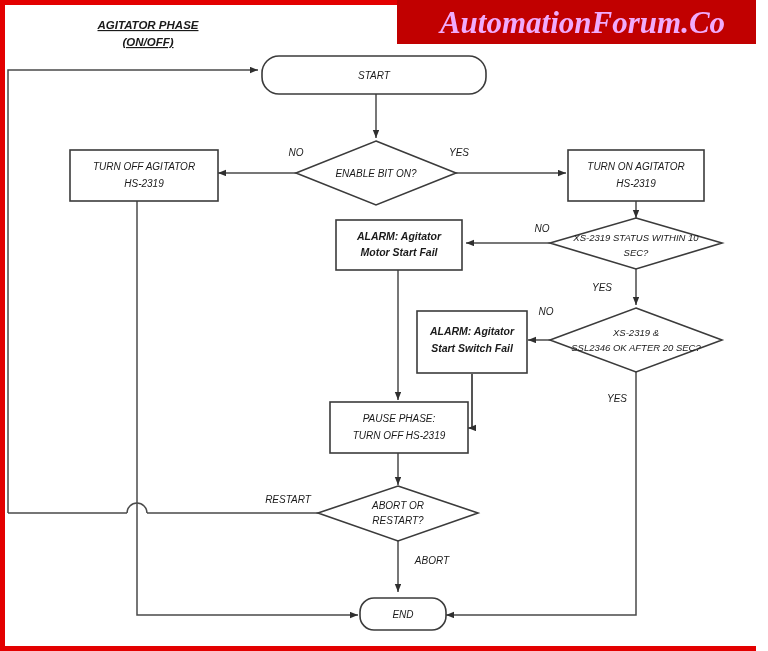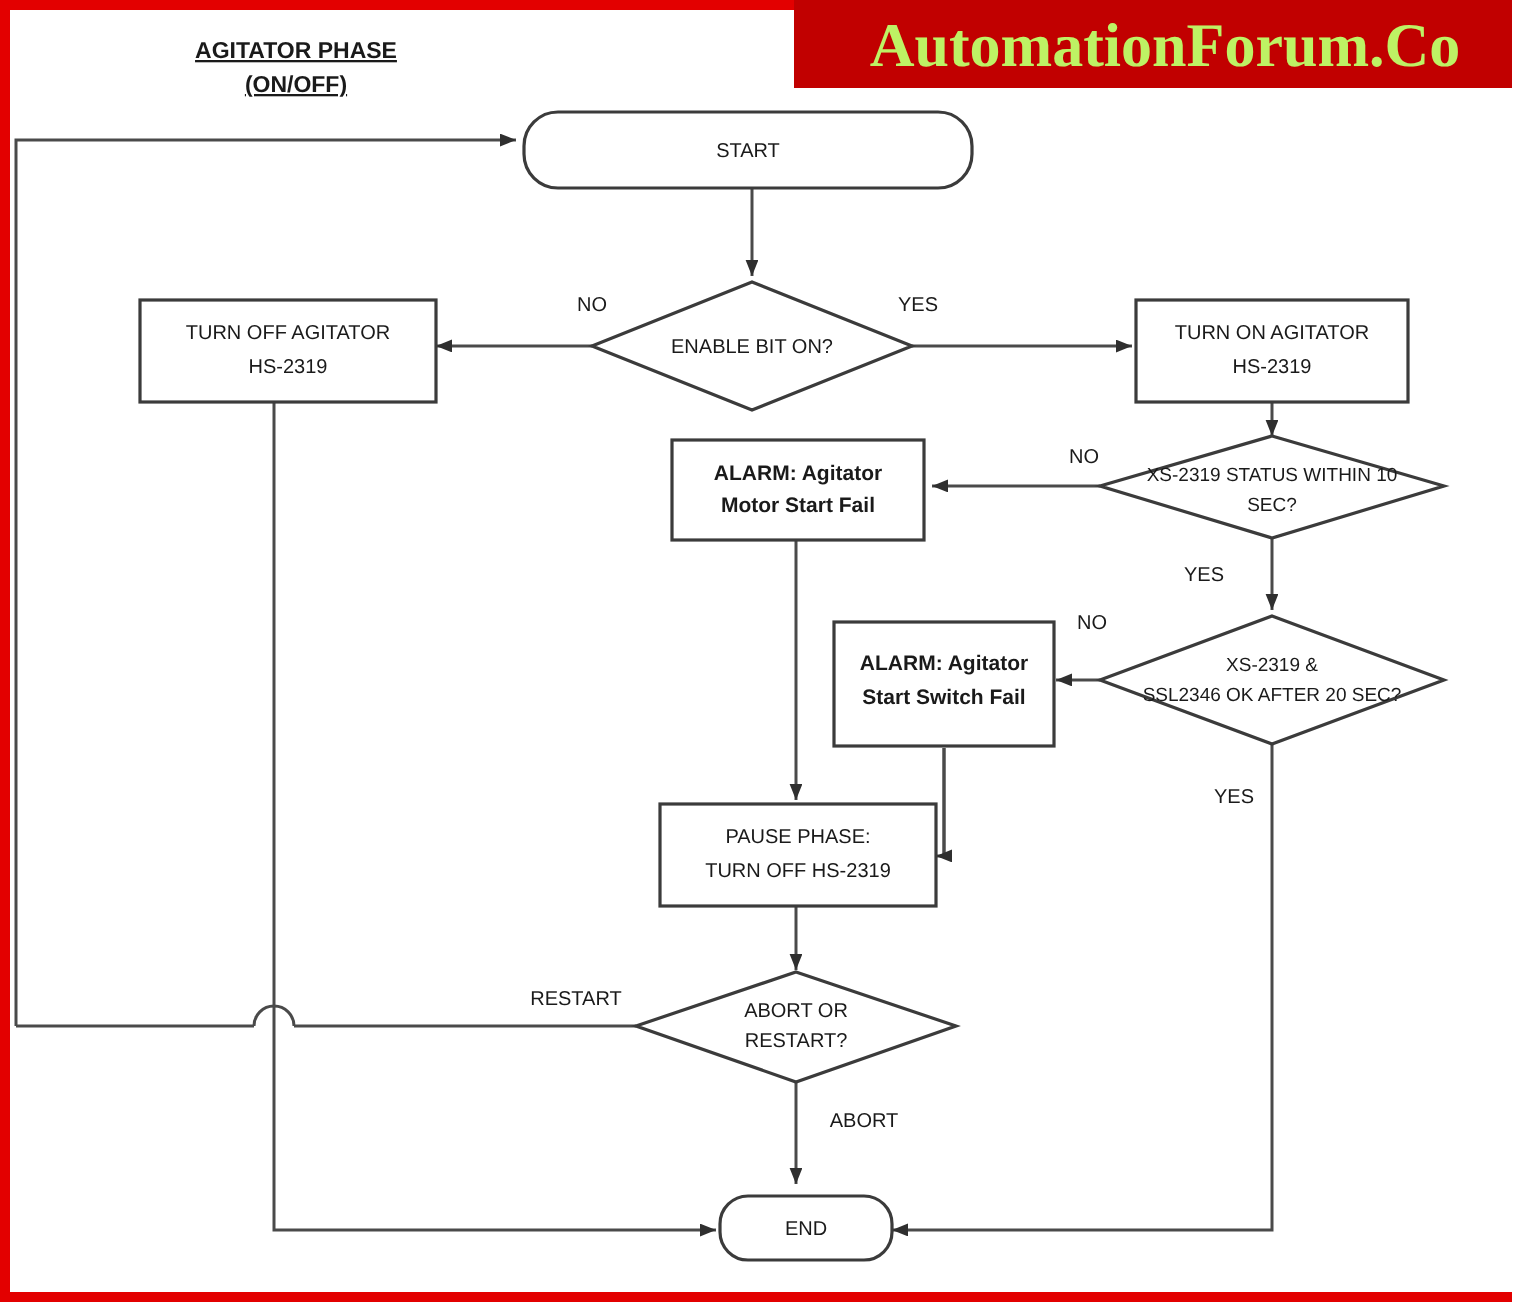--- a/index.html
+++ b/index.html
@@ -7,20 +7,21 @@
     padding: 0;
     background: #ffffff;
   }
   #page {
     position: relative;
     width: 756px;
     height: 651px;
     background: #ffffff;
     overflow: hidden;
     font-family: "Liberation Sans", sans-serif;
+    font-style: italic;
   }
   
   #frame {
     position: absolute;
     left: 0; top: 0;
     width: 768px;
     height: 651px;
     box-sizing: border-box;
     border: 5px solid #e30000;
     pointer-events: none;
@@ -35,21 +36,21 @@
     background: #c10000;
     z-index: 6;
     display: flex;
     align-items: center;
     justify-content: center;
   }
   #banner .banner-text {
     font-family: "Liberation Serif", "DejaVu Serif", serif;
     font-weight: bold;
     font-size: 31px;
-    color: #bef264;
+    color: #f0abfc;
     letter-spacing: 0px;
     white-space: nowrap;
     line-height: 1;
   }
   svg#chart {
     position: absolute;
     left: 0; top: 0;
     width: 768px;
     height: 651px;
     z-index: 1;

